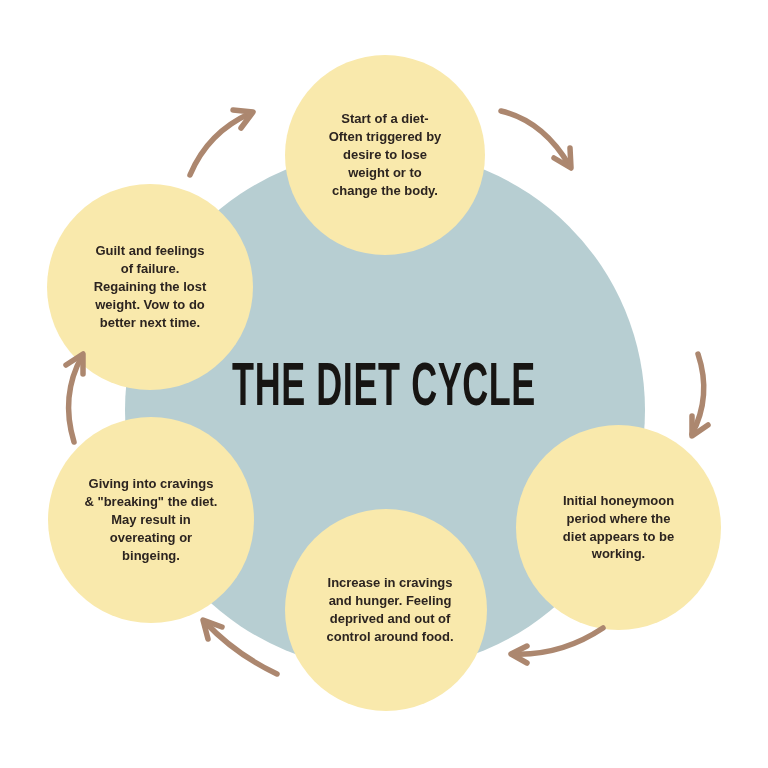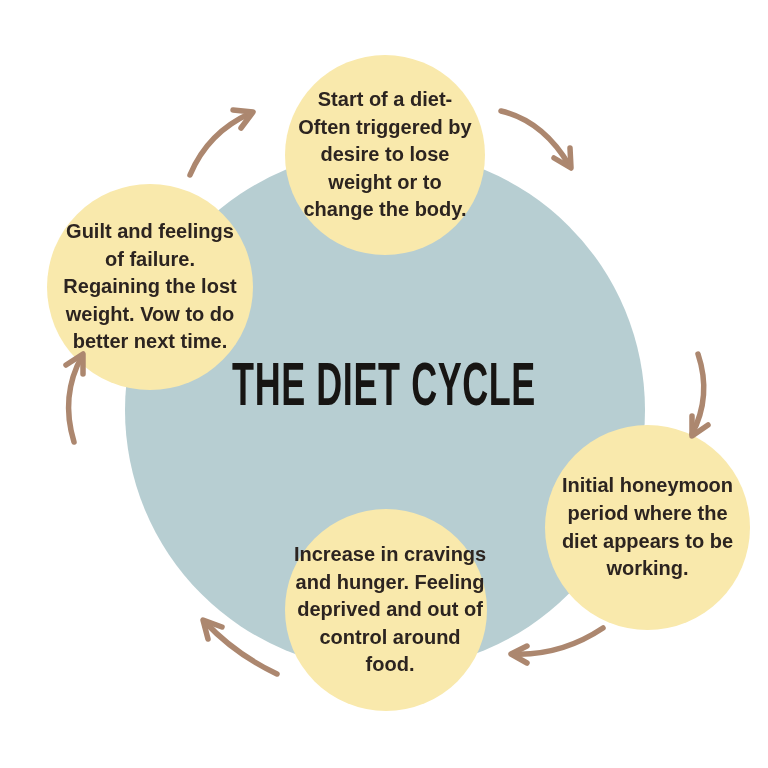--- a/index.html
+++ b/index.html
@@ -44,29 +44,29 @@
     border-radius: 50%;
     background: var(--step-circle, #f9e9ac);
     display: flex;
     align-items: center;
     justify-content: center;
   }
   .node-text {
     margin: 0;
     width: 96%;
     text-align: center;
-    font-size: 20px;
+    font-size: 13px;
     font-weight: bold;
     line-height: 1.38;
     color: var(--step-text, #2c2420);
     white-space: pre-line;
   }
   .node-top          { left: 285px; top: 55px;  width: 200px; height: 200px; }
   .node-top-right    { left: 525px; top: 189px; width: 205px; height: 205px; }
-  .node-bottom-right { left: 545px; top: 425px; width: 205px; height: 205px; }
+  .node-bottom-right { left: 516px; top: 425px; width: 205px; height: 205px; }
   .node-bottom       { left: 285px; top: 509px; width: 202px; height: 202px; justify-content: flex-end; }
   .node-bottom-left  { left: 48px;  top: 417px; width: 206px; height: 206px; }
   .node-top-left     { left: 47px;  top: 184px; width: 206px; height: 206px; justify-content: center; }
   .arrow {
     position: absolute;
     overflow: visible;
   }
   .arrow path {
     fill: none;
     stroke: var(--arrow, #ac876f);
@@ -106,20 +106,27 @@
 working.</p>
   </div>
 
   <div class="node node-bottom">
     <p class="node-text">Increase in cravings
 and hunger. Feeling
 deprived and out of
 control around food.</p>
   </div>
 
+  <div class="node node-bottom-left">
+    <p class="node-text">Giving into cravings
+&amp; "breaking" the diet.
+May result in
+overeating or
+bingeing.</p>
+  </div>
 
   <div class="node node-top-left">
     <p class="node-text">Guilt and feelings
 of failure.
 Regaining the lost
 weight. Vow to do
 better next time.</p>
   </div>
 
   <svg class="arrow arrow-1" width="85" height="80" viewBox="0 0 85 80">

